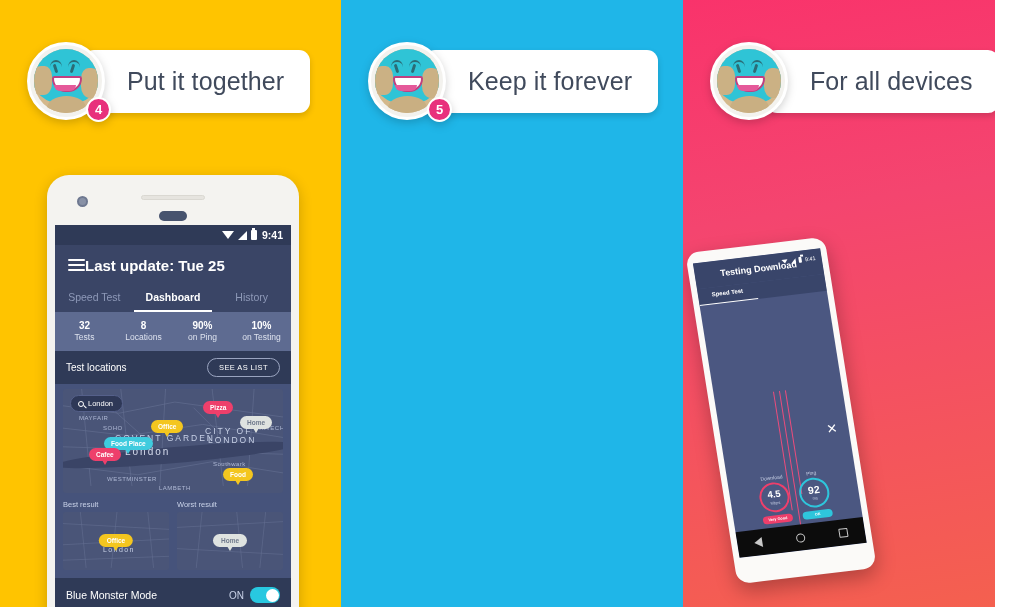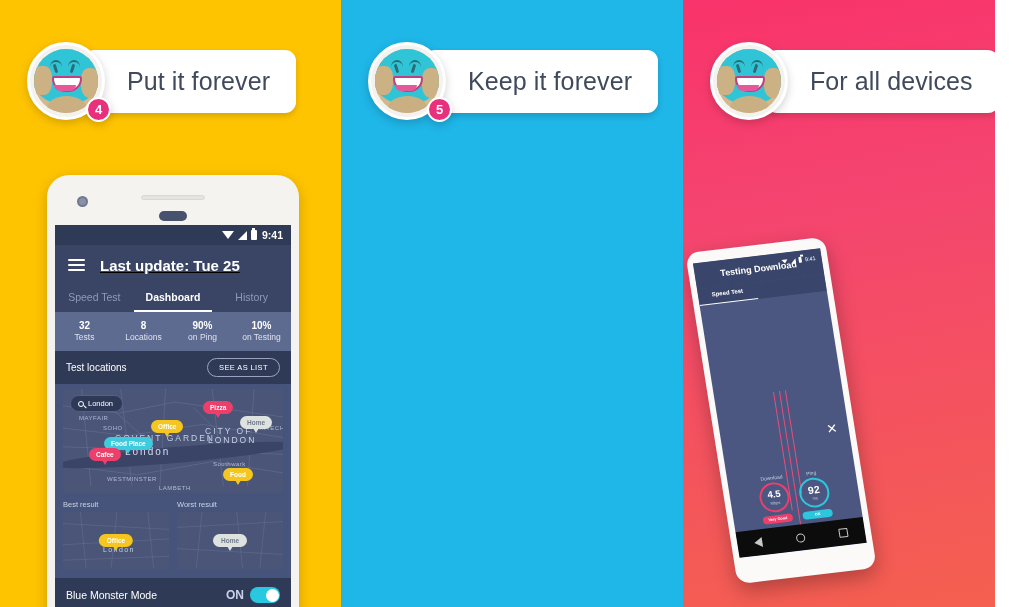--- a/index.html
+++ b/index.html
@@ -71,21 +71,21 @@
   .statusbar { height:20px; background:#2F3A57; display:flex; align-items:center;
      justify-content:flex-end; padding-right:8px; gap:5px; color:#fff; font-size:10px; }
   .sb-icons { display:flex; align-items:center; gap:4px; }
   .ic-wifi { width:0;height:0;border-left:6px solid transparent;border-right:6px solid transparent;
      border-top:8px solid #fff; }
   .ic-sig { width:0;height:0;border-left:9px solid transparent;border-bottom:9px solid #fff; }
   .ic-bat { width:6px;height:10px;background:#fff;border-radius:1px;position:relative; }
   .ic-bat:before { content:""; position:absolute; left:1.5px; top:-2px; width:3px; height:2px; background:#fff; }
   .sb-time { font-size:10.5px; font-weight:bold; }
 
-  .appbar { background:#3A4566; height:40px; display:flex; align-items:center; gap:15px; padding:0 13px;text-decoration:underline; }
+  .appbar { background:#3A4566; height:40px; display:flex; align-items:center; padding:0 13px; }
   .ham { width:17px; }
   .ham i { display:block; height:2px; background:#fff; margin:3px 0; border-radius:1px; }
   .app-title { color:#fff; font-size:15px; font-weight:bold; }
   .tabs { background:#3A4566; display:flex; height:27px; }
   .tab { flex:1; text-align:center; color:#8E99B8; font-size:10.5px; line-height:25px;
      border-bottom:2px solid transparent; }
   .tab.active { color:#fff; font-weight:bold; border-bottom-color:#fff; }
 
   
   .stats { background:#5E6B91; display:flex; padding:8px 0 9px; }
@@ -126,21 +126,21 @@
   .mini-map { position:relative; height:58px; background:#4A5578; border-radius:2px; overflow:hidden; }
   .mini-pin { position:absolute; left:50%; top:38%; transform:translateX(-50%);
      border-radius:8px; font-size:6.5px; padding:3px 8px; font-weight:bold; }
   .mini-pin:after { content:""; position:absolute; left:50%; bottom:-4px; margin-left:-3px;
      border-left:3px solid transparent; border-right:3px solid transparent;
      border-top:5px solid currentColor; }
   .monster { margin-top:8px; background:#2F3A57; padding:9px 11px; display:flex;
      align-items:center; justify-content:space-between; }
   .monster .t { color:#fff; font-size:10.5px; }
   .tg { display:flex; align-items:center; gap:6px; }
-  .tg .on { color:#C9D2E8; font-size:12px; font-weight:bold; }
+  .tg .on { color:#C9D2E8; font-size:10px; font-weight:normal; }
   .switch { width:30px; height:16px; border-radius:9px; background:#28C8E0; position:relative; }
   .switch i { position:absolute; right:1.5px; top:1.5px; width:13px; height:13px;
      border-radius:50%; background:#fff; }
   .phone3 { position:absolute; left:28px; top:243px; width:140px; height:335px;
      background:#FBFAF8; border-radius:13px; transform: rotate(-9deg) skewY(2.2deg);
      box-shadow:0 8px 20px rgba(0,0,0,.28); padding:11px 6px 26px; z-index:3; }
   .phone3 .tscreen { position:relative; width:100%; height:100%; background:#4B5781; overflow:hidden; }
   .t-bar { background:#39456A; height:26px; display:flex; align-items:center; gap:9px; padding:0 8px; }
   .t-title { color:#fff; font-size:9px; font-weight:bold; }
   .t-sb { position:absolute; right:6px; top:6px; display:flex; align-items:center; gap:3px;
@@ -189,21 +189,21 @@
           </div>
           <div class="brow l"></div>
             <div class="brow r"></div>
           <div class="eye l"></div>
             <div class="eye r"></div>
           <div class="mouth"></div>
             <div class="tongue"></div>
         </div>
         <div class="badge">4</div>
       </div>
-      <div class="title-card">Put it forever</div>
+      <div class="title-card">Put it together</div>
     </div>
 
     <div class="phone phone-1">
       <div class="bezel-top">
         <div class="cam"></div>
         <div class="speaker-slot"></div>
         <div class="home-pill"></div>
       </div>
       <div class="screen">
 

